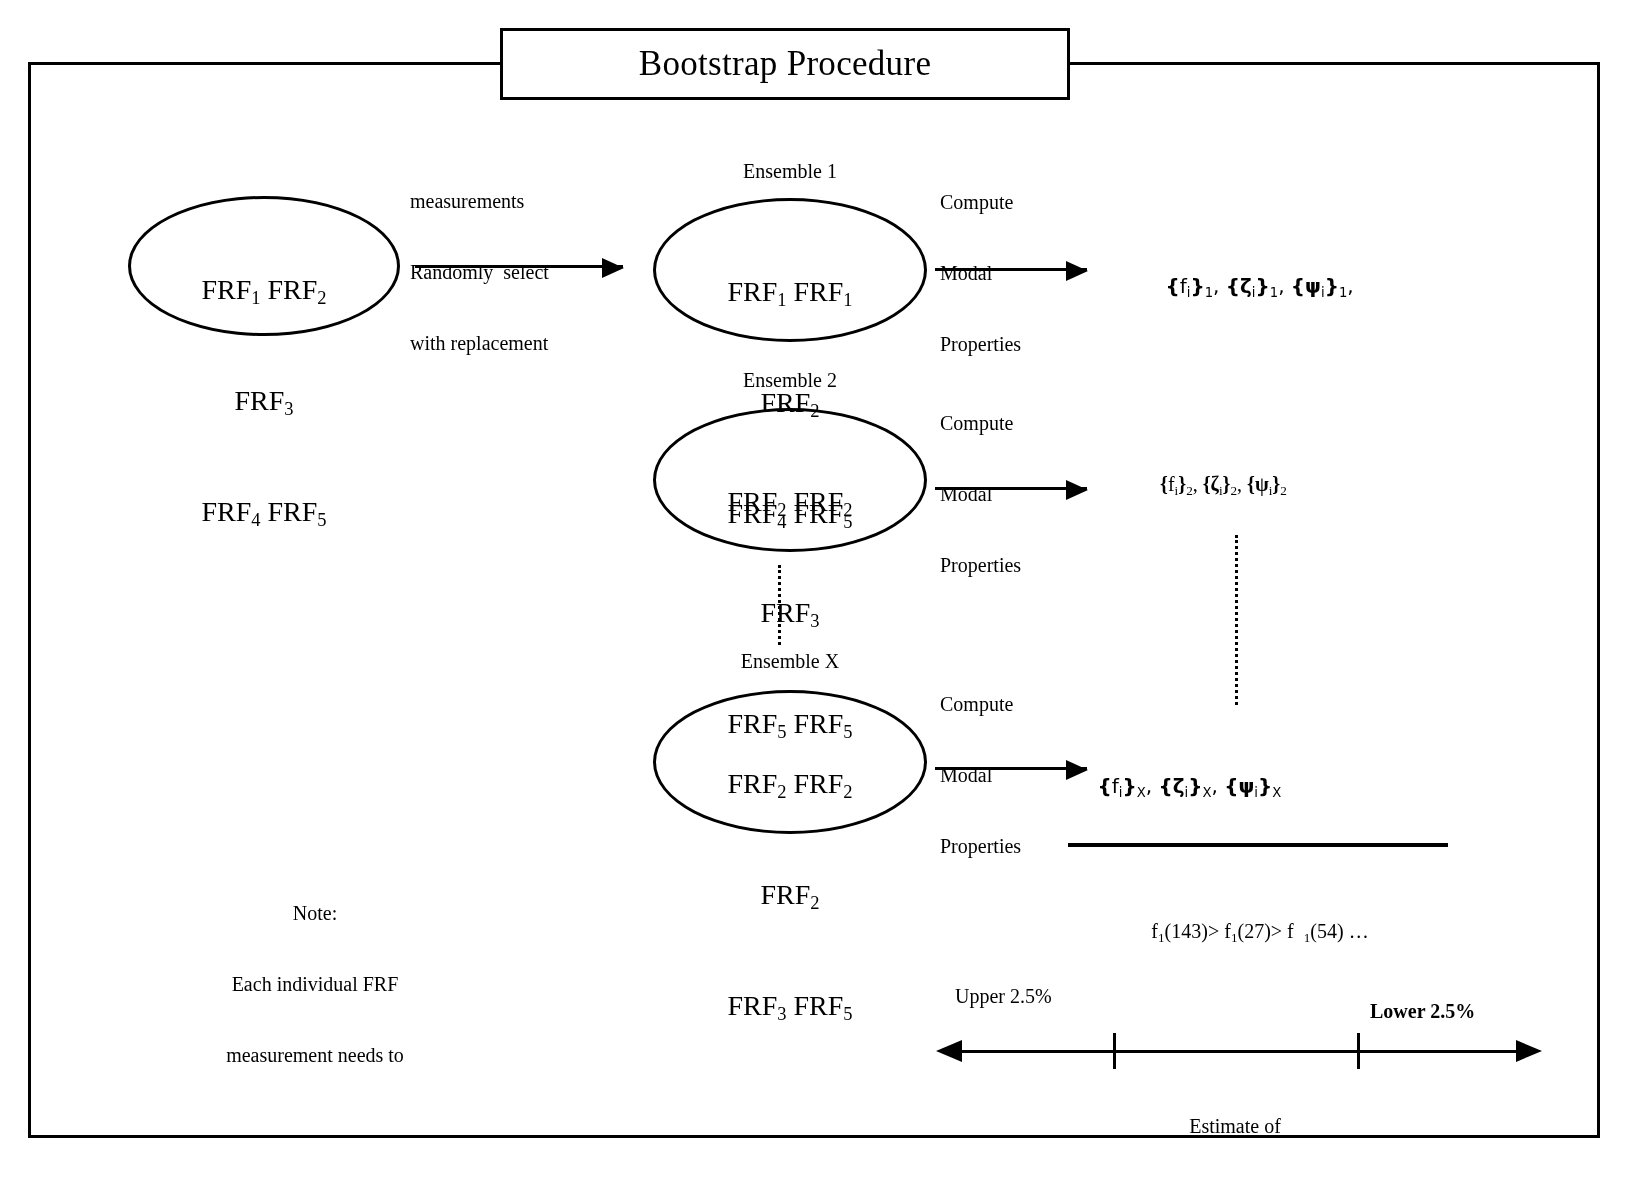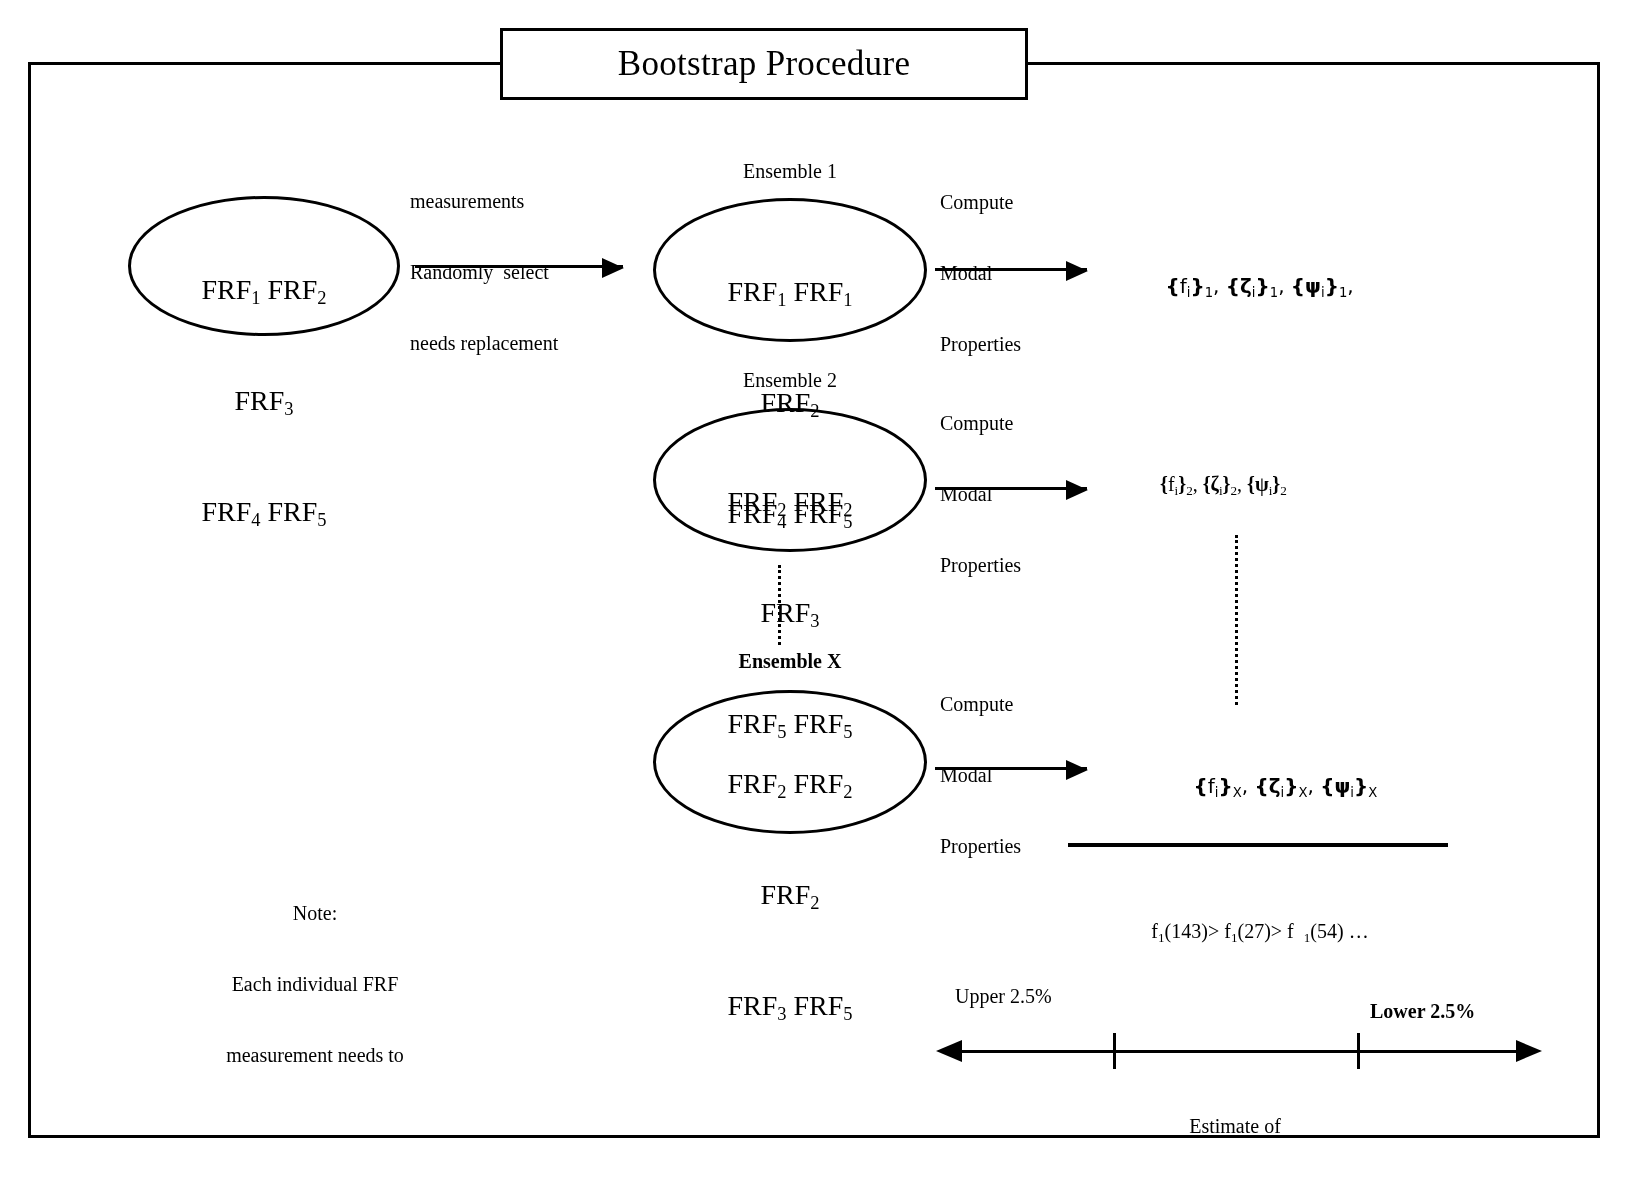--- a/index.html
+++ b/index.html
@@ -27,21 +27,21 @@
     width: 1572px;
     height: 1076px;
     border: 3px solid #000;
     box-sizing: border-box;
   }
   
   .title-box {
     position: absolute;
     left: 500px;
     top: 28px;
-    width: 528px;
+    width: 570px;
     height: 72px;
     border: 3px solid #000;
     box-sizing: border-box;
     background: #ffffff;
     display: flex;
     align-items: center;
     justify-content: center;
   }
   .title-text {
     font-size: 35px;
@@ -153,21 +153,21 @@
     <div class="inner">
       <div>FRF<span class="sub">1</span> FRF<span class="sub">2</span></div>
       <div>FRF<span class="sub">3</span></div>
       <div>FRF<span class="sub">4</span> FRF<span class="sub">5</span></div>
     </div>
   </div>
 
   <div class="txt" style="left:410px; top:143px; width:250px;">
     <div>measurements</div>
     <div>Randomly  select</div>
-    <div>needs replacement</div>
+    <div>with replacement</div>
   </div>
 
   <div class="arrow-right" style="left:415px; top:265px; width:208px;"></div>
 
   <div class="txt center" style="left:660px; top:160px; width:260px;">Ensemble 1</div>
   <div class="ellipse" style="left:653px; top:198px; width:274px; height:144px;">
     <div class="inner">
       <div>FRF<span class="sub">1</span> FRF<span class="sub">1</span></div>
       <div>FRF<span class="sub">2</span></div>
       <div>FRF<span class="sub">4</span> FRF<span class="sub">5</span></div>
@@ -197,35 +197,35 @@
     <div>Properties</div>
   </div>
   <div class="arrow-right" style="left:935px; top:487px; width:152px;"></div>
   <div class="mathrun" style="position:absolute; left:1140px; top:450px;font-family:Liberation Serif, serif;">
     <span class="g">{</span>f<span class="sub">i</span><span class="g">}</span><span class="sub">2</span>, <span class="g">{ζ</span><span class="sub">i</span><span class="g">}</span><span class="sub">2</span>, <span class="g">{ψ</span><span class="sub">i</span><span class="g">}</span><span class="sub">2</span>
   </div>
 
   <div class="vdots" style="left:778px; top:565px; height:80px;"></div>
   <div class="vdots" style="left:1235px; top:535px; height:170px;"></div>
 
-  <div class="txt center" style="left:660px; top:650px; width:260px;font-weight:bold;">Ensemble X</div>
+  <div class="txt center" style="left:660px; top:650px; width:260px;">Ensemble X</div>
   <div class="ellipse" style="left:653px; top:690px; width:274px; height:144px;">
     <div class="inner">
       <div>FRF<span class="sub">2</span> FRF<span class="sub">2</span></div>
       <div>FRF<span class="sub">2</span></div>
       <div>FRF<span class="sub">3</span> FRF<span class="sub">5</span></div>
     </div>
   </div>
   <div class="txt" style="left:940px; top:646px; width:180px;">
     <div>Compute</div>
     <div>Modal</div>
     <div>Properties</div>
   </div>
   <div class="arrow-right" style="left:935px; top:767px; width:152px;"></div>
-  <div class="mathrun" style="position:absolute; left:1168px; top:750px;text-align:right;">
+  <div class="mathrun" style="position:absolute; left:1072px; top:750px;text-align:right;">
     <span class="g">{</span>f<span class="sub">i</span><span class="g">}</span><span class="sub">X</span>, <span class="g">{ζ</span><span class="sub">i</span><span class="g">}</span><span class="sub">X</span>, <span class="g">{ψ</span><span class="sub">i</span><span class="g">}</span><span class="sub">X</span>
   </div>
 
   <div class="txt center" style="left:145px; top:855px; width:340px;">
     <div>Note:</div>
     <div>Each individual FRF</div>
     <div>measurement needs to</div>
     
   </div>
 

